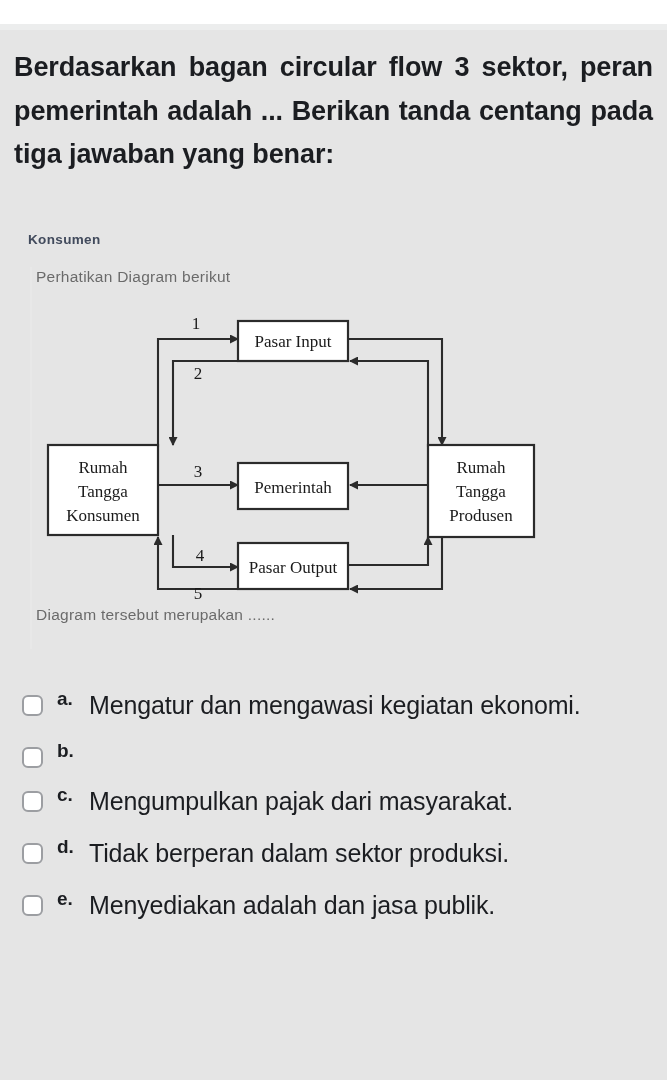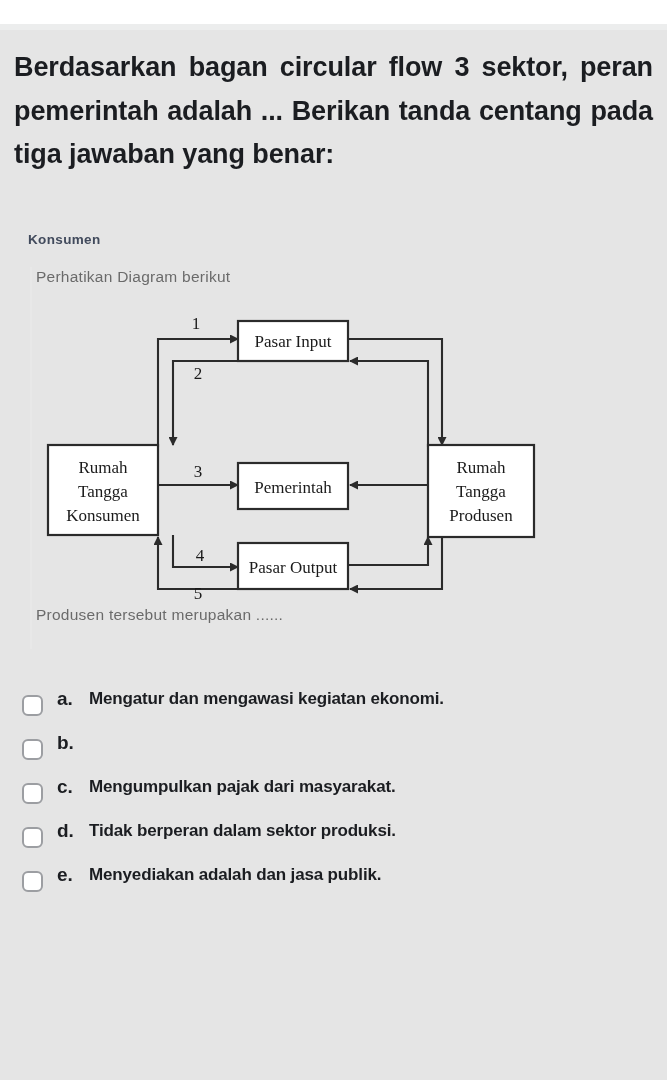--- a/index.html
+++ b/index.html
@@ -101,22 +101,22 @@
   }
   .opt-letter {
     font-size: 19px;
     font-weight: 700;
     color: #1b1d21;
     margin-left: 14px;
     margin-top: 2px;
     min-width: 26px;
   }
   .opt-text {
-    font-size: 17px;
-    font-weight: 700;
+    font-size: 25px;
+    font-weight: 400;
     color: #1b1d21;
     line-height: 1.52;
     margin-left: 6px;
     letter-spacing: -0.15px;
   }
 </style>
 </head>
 <body>
 
 <div id="page">
@@ -185,21 +185,21 @@
         <g font-family="'Liberation Serif', serif" font-size="17" fill="#1a1a1a" text-anchor="middle">
           <text x="166" y="30">1</text>
           <text x="168" y="80">2</text>
           <text x="168" y="178">3</text>
           <text x="170" y="262">4</text>
           <text x="168" y="300">5</text>
         </g>
       </svg>
     </div>
 
-    <div class="q-text caption">Produsen tersebut merupakan ......</div>
+    <div class="q-text caption">Diagram tersebut merupakan ......</div>
   </div>
 
   <div class="options">
 
     <div class="option">
       <div class="checkbox"></div>
       <div class="opt-letter">a.</div>
       <div class="opt-text">Mengatur dan mengawasi kegiatan ekonomi.</div>
     </div>
 

